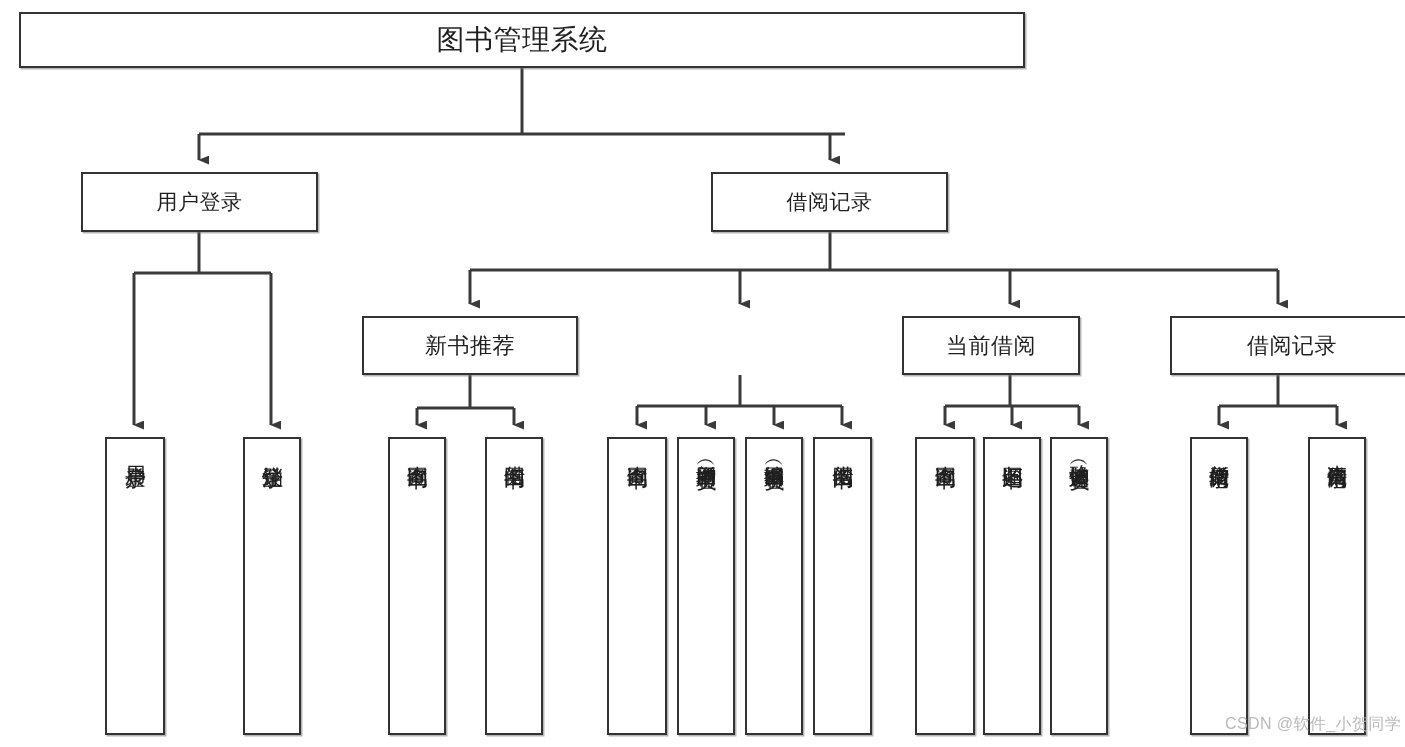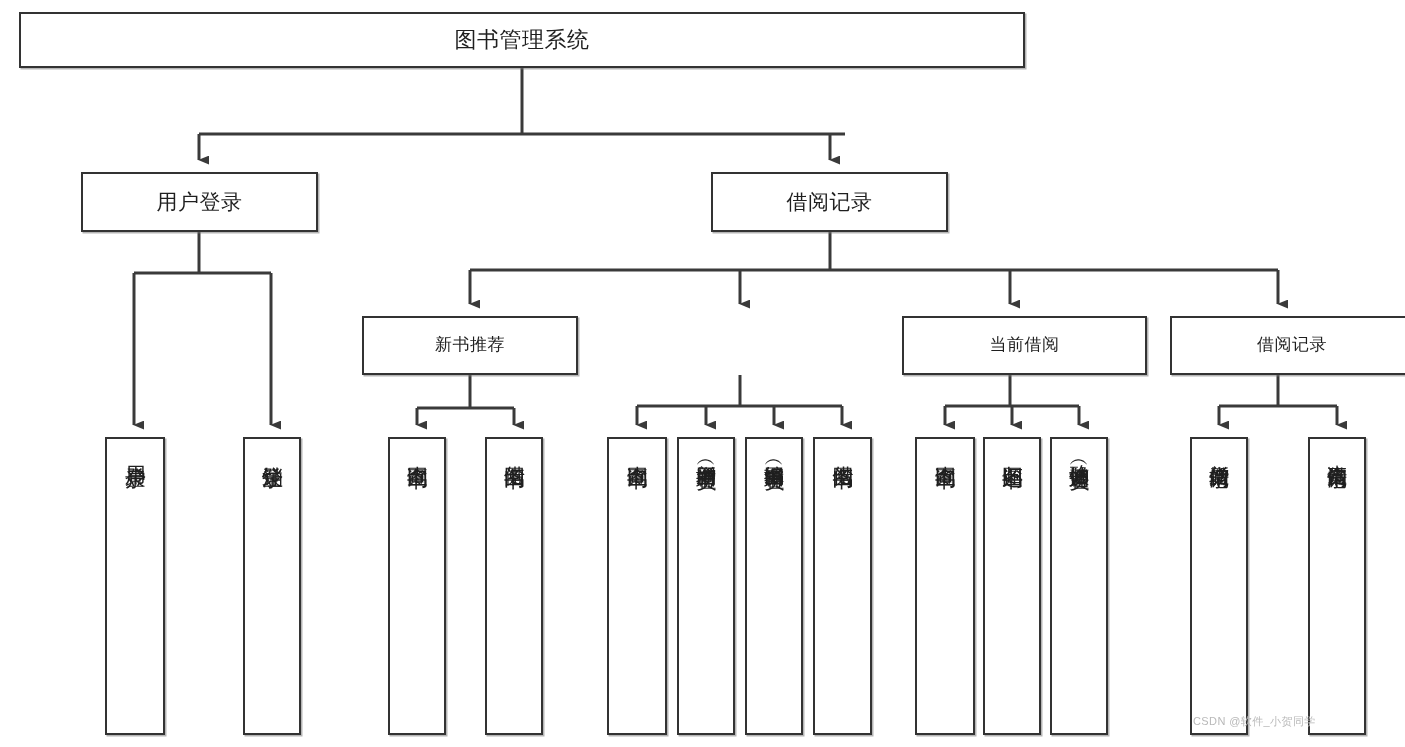--- a/index.html
+++ b/index.html
@@ -38,50 +38,51 @@
     color: #222222;
   }
   .node-label {
     color: #1f1f1f;
     text-align: center;
     line-height: 1.08;
     letter-spacing: 0.5px;
     white-space: nowrap;
   }
   .node-root .node-label {
-    font-size: 22px;
+    font-size: 28px;
   }
   .node-l1 .node-label {
     font-size: 21px;
   }
   .node-l2 .node-label {
-    font-size: 17px;
+    font-size: 22px;
   }
   .node-leaf {
     align-items: flex-start;
     padding-top: 10px;
   }
   .node-leaf .node-label {
     font-size: 21px;
     writing-mode: vertical-rl;
     text-orientation: upright;
     line-height: 1.18;
     letter-spacing: 1px;
     white-space: nowrap;
   }
   .node-leaf.leaf-tall .node-label {
     font-size: 20px;
   }
   .watermark {
     position: absolute;
-    font-size: 11px;
+    font-size: 16px;
     color: #b9b9b9;
     letter-spacing: 0.4px;
     white-space: nowrap;
     user-select: none;
+    padding-left: 32px;
   }
 </style>
 </head>
 <body>
 
 <div id="diagram-canvas">
 
   <svg class="connector-layer" viewBox="0 0 1405 747" xmlns="http://www.w3.org/2000/svg">
     <defs>
       <marker id="arrowhead" markerWidth="9" markerHeight="11" refX="4.5" refY="10.2" orient="auto" markerUnits="userSpaceOnUse">
@@ -139,21 +140,21 @@
   <div class="node-box node-l1" style="left:81px; top:172px; width:237px; height:60px;">
     <span class="node-label">用户登录</span>
   </div>
   <div class="node-box node-l1" style="left:711px; top:172px; width:237px; height:60px;">
     <span class="node-label">借阅记录</span>
   </div>
 
   <div class="node-box node-l2" style="left:362px; top:316px; width:216px; height:59px;">
     <span class="node-label">新书推荐</span>
   </div>
-  <div class="node-box node-l2" style="left:902px; top:316px; width:245px; height:59px;">
+  <div class="node-box node-l2" style="left:902px; top:316px; width:178px; height:59px;">
     <span class="node-label">当前借阅</span>
   </div>
   <div class="node-box node-l2" style="left:1170px; top:316px; width:244px; height:59px;">
     <span class="node-label">借阅记录</span>
   </div>
 
   <div class="node-box node-leaf" style="left:105px; top:437px; width:60px; height:298px;">
     <span class="node-label">用户登录</span>
   </div>
   <div class="node-box node-leaf" style="left:243px; top:437px; width:58px; height:298px;">

